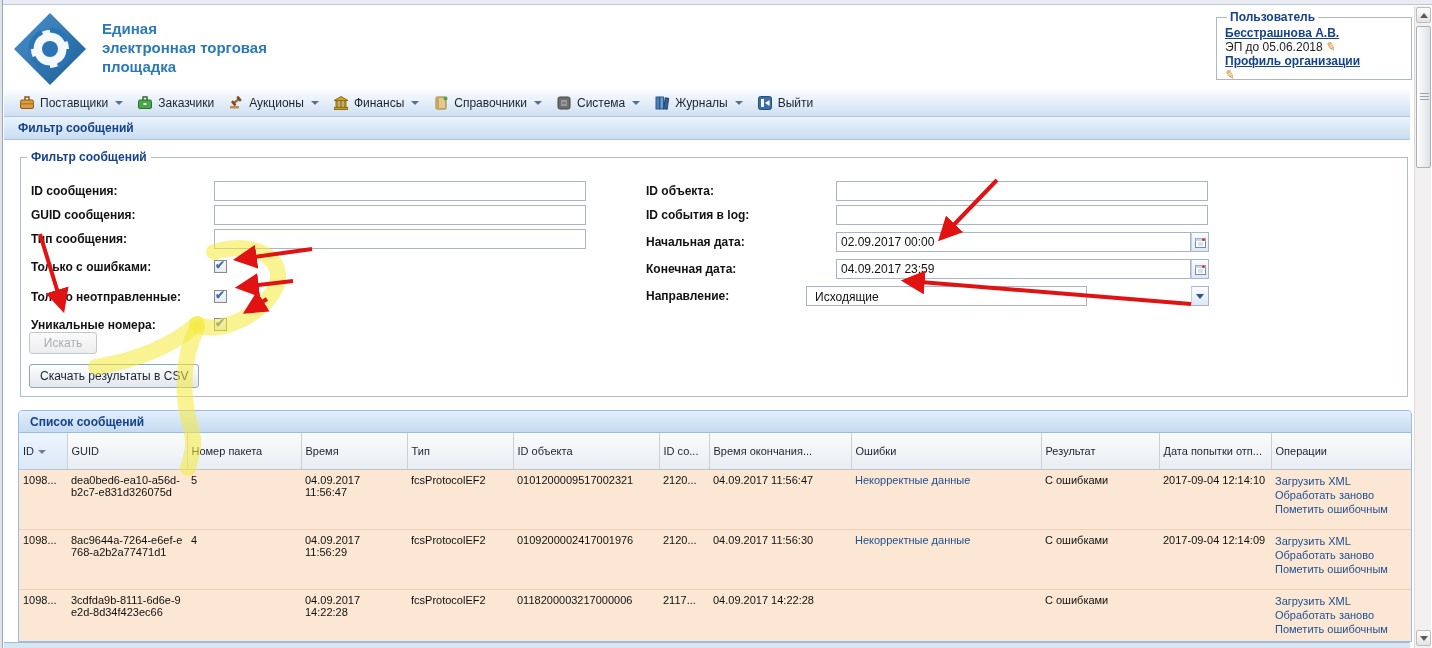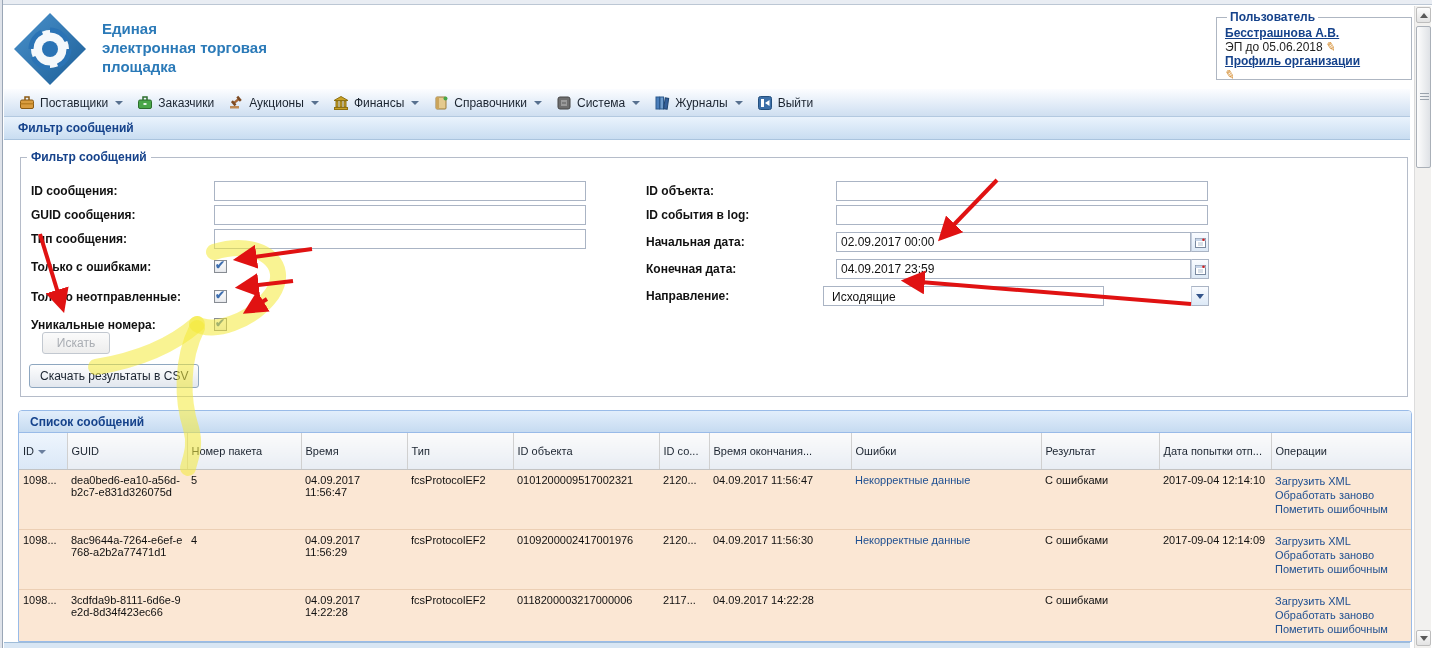--- a/index.html
+++ b/index.html
@@ -39,21 +39,21 @@
   #filter-fs { left:20px; top:150px; width:1388px; height:247px; border:1px solid #b5bcc9; }
   #filter-fs legend { color:#15428b; font-weight:bold; padding:0 4px; margin-left:6px; }
   .flabel { position:absolute; font-weight:bold; color:#111;text-align:right; }
   .finput { position:absolute; height:20px; border:1px solid #aab4c4; background:#fff; font-family:"Liberation Sans",sans-serif;
     font-size:12px; padding:1px 4px; color:#111; }
   .cb { position:absolute; width:13px; height:13px; border:1px solid #878c93; background:linear-gradient(#fdfdfd,#e9ebee);
     box-shadow:inset 0 0 1px #c9ccd1; }
   .cb.checked::after { content:"✔"; position:absolute; left:0px; top:-3px; color:#3f6fb0; font-size:12px; font-weight:bold; }
   .btn { position:absolute; border:1px solid #8ea7c0; border-radius:3px; background:linear-gradient(#fefefe,#e2e7ee);
     font-family:"Liberation Sans",sans-serif; font-size:12px; color:#1b2430; padding:2px 10px; cursor:pointer; }
-  .btn:disabled, .btn.disabled { color:#a9adb3; border-color:#c2c8d0; background:linear-gradient(#fbfbfb,#ededed); cursor:default;margin-left:13px; }
+  .btn:disabled, .btn.disabled { color:#a9adb3; border-color:#c2c8d0; background:linear-gradient(#fbfbfb,#ededed); cursor:default; }
   .trigger { position:absolute; width:18px; height:20px; border:1px solid #aab4c4; border-left:1px solid #c4cedd;
     background:linear-gradient(#fafcff,#dde9f6); display:flex; align-items:center; justify-content:center; cursor:pointer; }
   .combo-arrow { width:0; height:0; border-left:4px solid transparent; border-right:4px solid transparent; border-top:5px solid #33548a; }
   .combo-text { position:absolute; left:5px; top:3px; color:#111; }
 
   
   #grid-panel { left:18px; top:410px; width:1394px; height:232px; border:1px solid #99bbe8; border-radius:4px 4px 0 0; overflow:hidden; background:#fff; }
   #grid-title { height:22px; background:linear-gradient(#e2eefb,#c6dbf1); color:#15428b; font-weight:bold; line-height:22px; padding-left:11px;
     border-bottom:1px solid #99bbe8; }
   table { border-collapse:collapse; table-layout:fixed; width:1392px; font-size:11px; }
@@ -247,21 +247,21 @@
   <div class="trigger" style="left:1170px;top:95px">
     <svg width="11" height="11" viewBox="0 0 11 11">
         <rect x="0.5" y="1.5" width="10" height="9" fill="#fff" stroke="#7a8aa0"></rect>
         <rect x="0.5" y="1.5" width="10" height="2.5" fill="#c7d5e8"></rect>
         <circle cx="8.5" cy="2.7" r="1.3" fill="#d02020"></circle>
         <path d="M3 6 h5 M3 8 h5" stroke="#9fb0c4" stroke-width="0.8"></path>
       </svg>
   </div>
 
   <div class="flabel" style="left:625px;top:125px">Направление:</div>
-  <div class="finput" style="left:802px;top:122px;width:281px">
+  <div class="finput" style="left:785px;top:122px;width:281px">
     <span class="combo-text" style="left:4px;top:2px;position:relative">Исходящие</span>
   </div>
   <div class="trigger" style="left:1170px;top:122px">
       <span class="combo-arrow"></span>
     </div>
 </fieldset>
 
 <div id="grid-panel" class="abs">
   <div id="grid-title">Список сообщений</div>
   <table>

